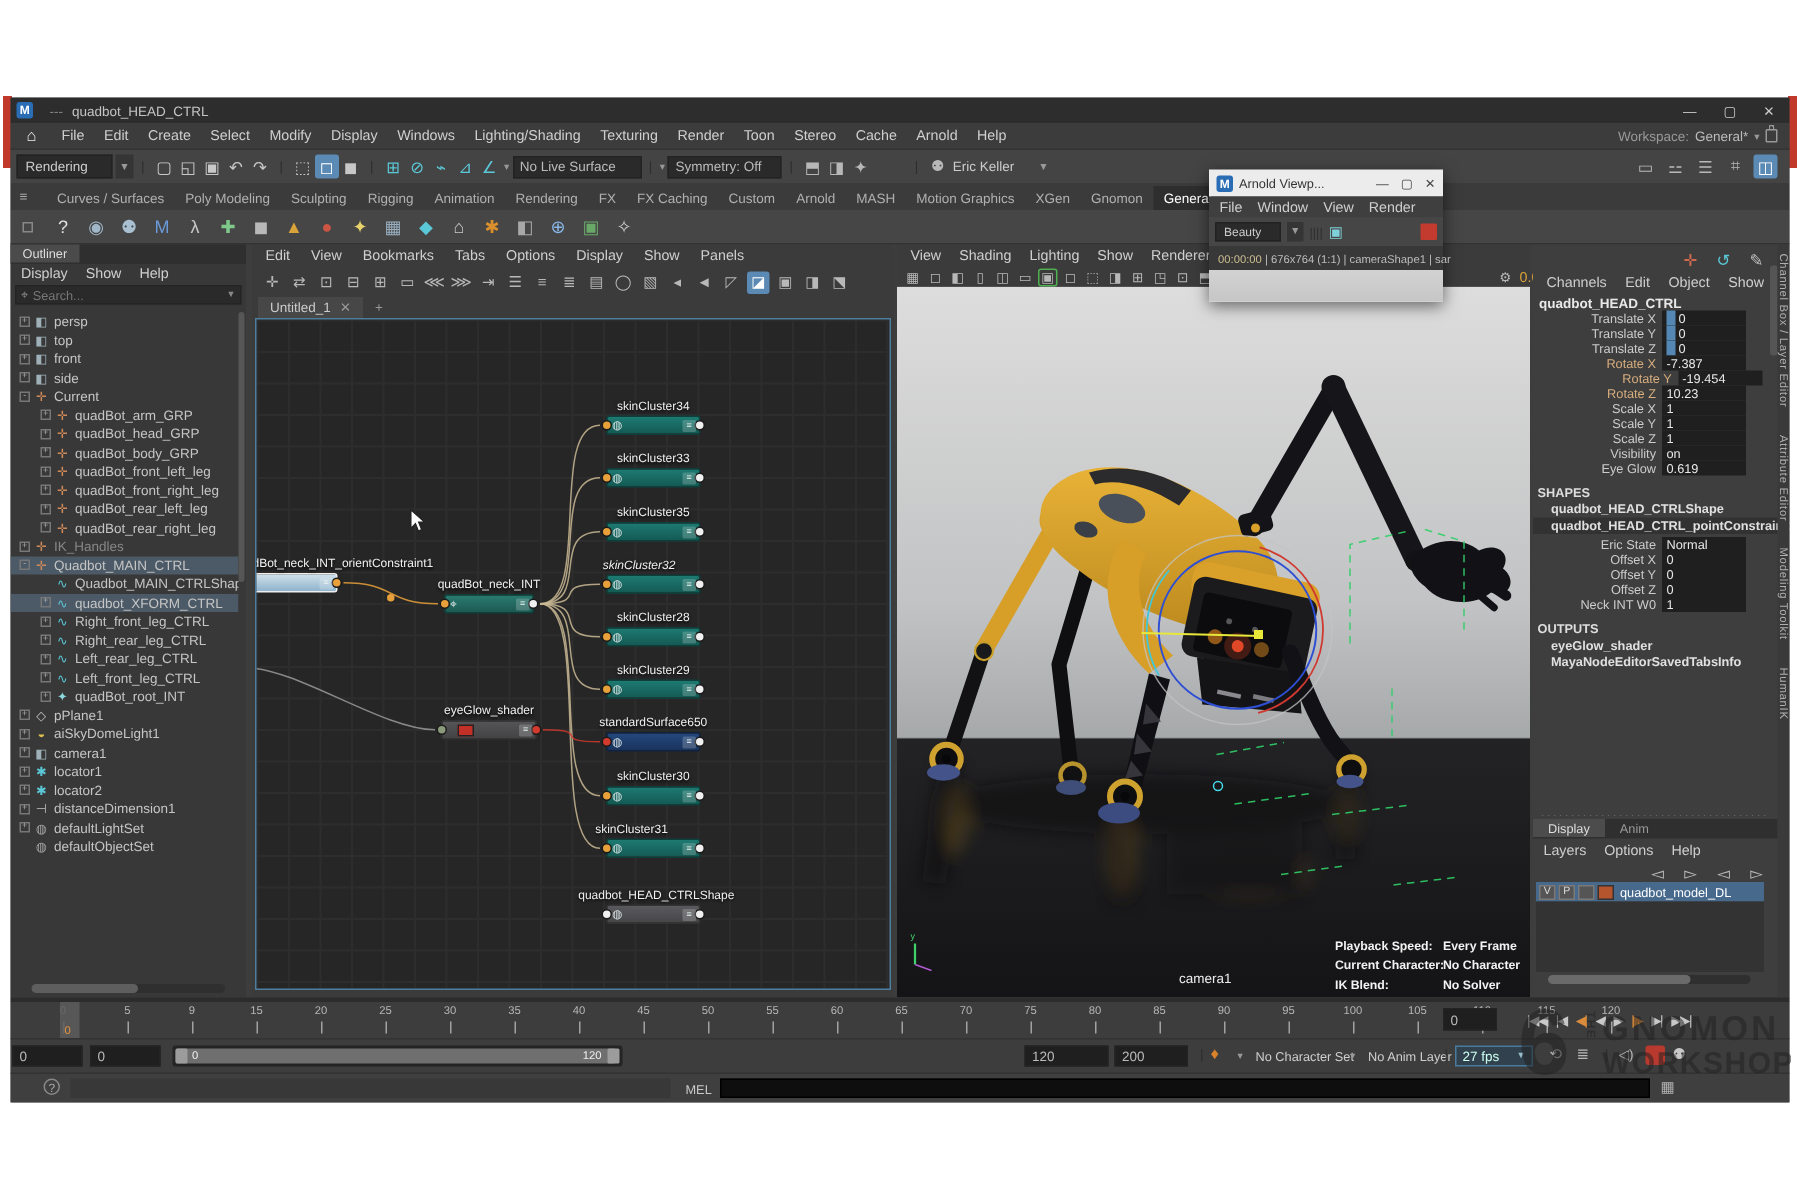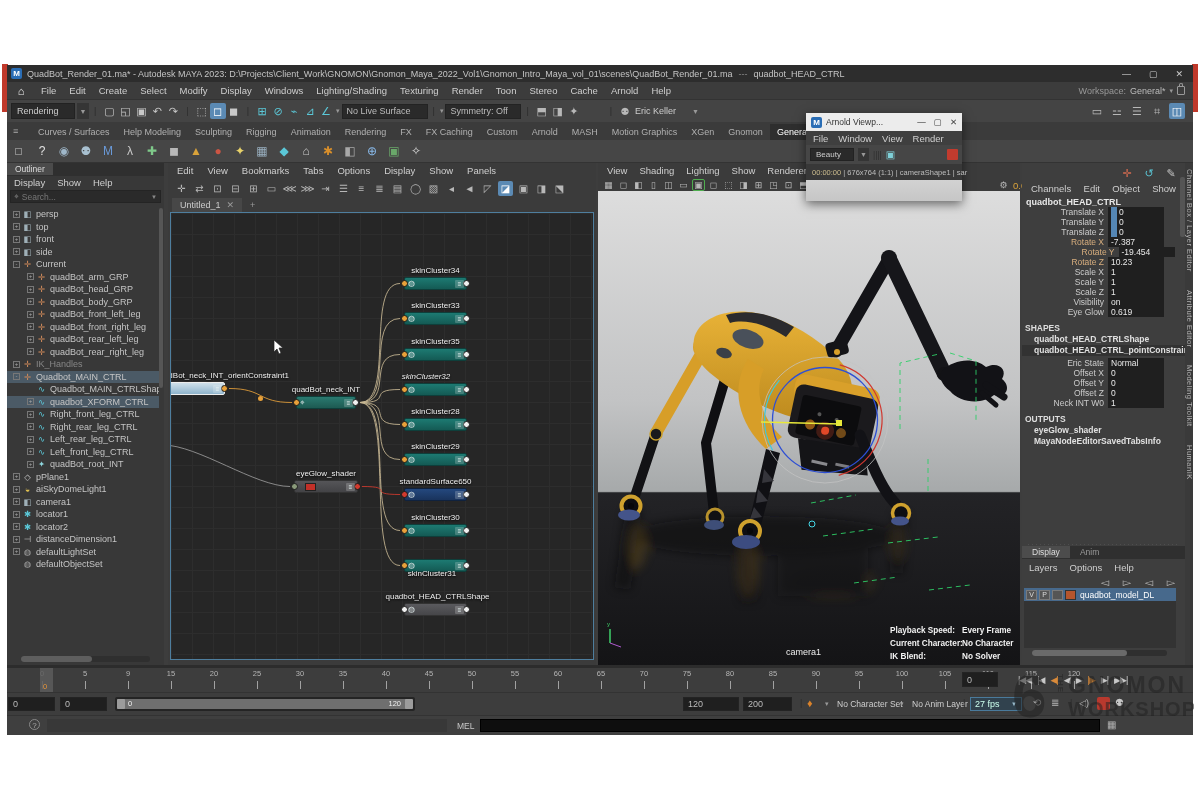--- a/index.html
+++ b/index.html
@@ -87,21 +87,20 @@
 <body>
 
 <div class="page">
   <div class="abs" style="left:2px;top:64px;width:6px;height:48px;background:#c0392b"></div>
   <div class="abs" style="left:1192px;top:64px;width:6px;height:48px;background:#c0392b"></div>
 
   <div class="win">
 
     <div class="tb abs">
       <div class="mico">M</div>
-      <span class="tbtxt">QuadBot_Render_01.ma* - Autodesk MAYA 2023: D:\Projects\Client_Work\GNOMON\Gnomon_Maya_2022_Vol1\Gnomon_Intro_Maya_vol_01\scenes\QuadBot_Render_01.ma</span>
       <span class="tbtxt" style="padding:0 6px;color:#888">---</span>
       <span class="tbtxt">quadbot_HEAD_CTRL</span>
       <div class="winbtns">
         <span>—</span>
         <span>▢</span>
         <span>✕</span>
       </div>
     </div>
 
     <div class="mb abs">
@@ -179,21 +178,21 @@
           <span class="icn" style="color: rgb(184, 184, 184);">☰</span>
           <span class="icn" style="color: rgb(184, 184, 184);">⌗</span>
           <span class="icn hl" style="color: rgb(255, 255, 255);">◫</span>
         </span>
     </div>
 
     <div class="shtabs abs">
       <span class="abs" style="left:6px;top:4px;color:#aaa">≡</span>
       <span id="shelftabs" style="display:flex">
           <span class="shtab">Curves / Surfaces</span>
-          <span class="shtab">Help Modeling</span>
+          <span class="shtab">Poly Modeling</span>
           <span class="shtab">Sculpting</span>
           <span class="shtab">Rigging</span>
           <span class="shtab">Animation</span>
           <span class="shtab">Rendering</span>
           <span class="shtab">FX</span>
           <span class="shtab">FX Caching</span>
           <span class="shtab">Custom</span>
           <span class="shtab">Arnold</span>
           <span class="shtab">MASH</span>
           <span class="shtab">Motion Graphics</span>
@@ -513,21 +512,21 @@
               <span class="nicon">◍</span>
               <span class="nmenu">≡</span>
             </div>
             <div class="nlab" style="left: 214.5px; width: 100px; top: 300px;">skinCluster30</div>
             <div class="nd k-skin" style="left: 233px; top: 346px; width: 63px;">
               <span class="ndot" style="left: -4px; background: rgb(232, 161, 58);"></span>
               <span class="ndot" style="right: -4px; background: rgb(240, 240, 240);"></span>
               <span class="nicon">◍</span>
               <span class="nmenu">≡</span>
             </div>
-            <div class="nlab" style="left: 211px; width: 100px; top: 335px; margin-top: 21px;">skinCluster31</div>
+            <div class="nlab" style="left: 200px; width: 100px; top: 335px;">skinCluster31</div>
             <div class="nd k-shape" style="left: 233px; top: 390px; width: 63px;">
               <span class="ndot" style="left: -4px; background: rgb(240, 240, 240);"></span>
               <span class="ndot" style="right: -4px; background: rgb(240, 240, 240);"></span>
               <span class="nicon">◍</span>
               <span class="nmenu">≡</span>
             </div>
             <div class="nlab" style="left: 214.5px; width: 100px; top: 379px;">quadbot_HEAD_CTRLShape</div>
             <div class="nd k-gray" style="left: 123px; top: 267px; width: 64px;">
               <span class="ndot" style="left: -4px; background: rgb(138, 154, 122);"></span>
               <span class="ndot" style="right: -4px; background: rgb(210, 58, 46);"></span>

